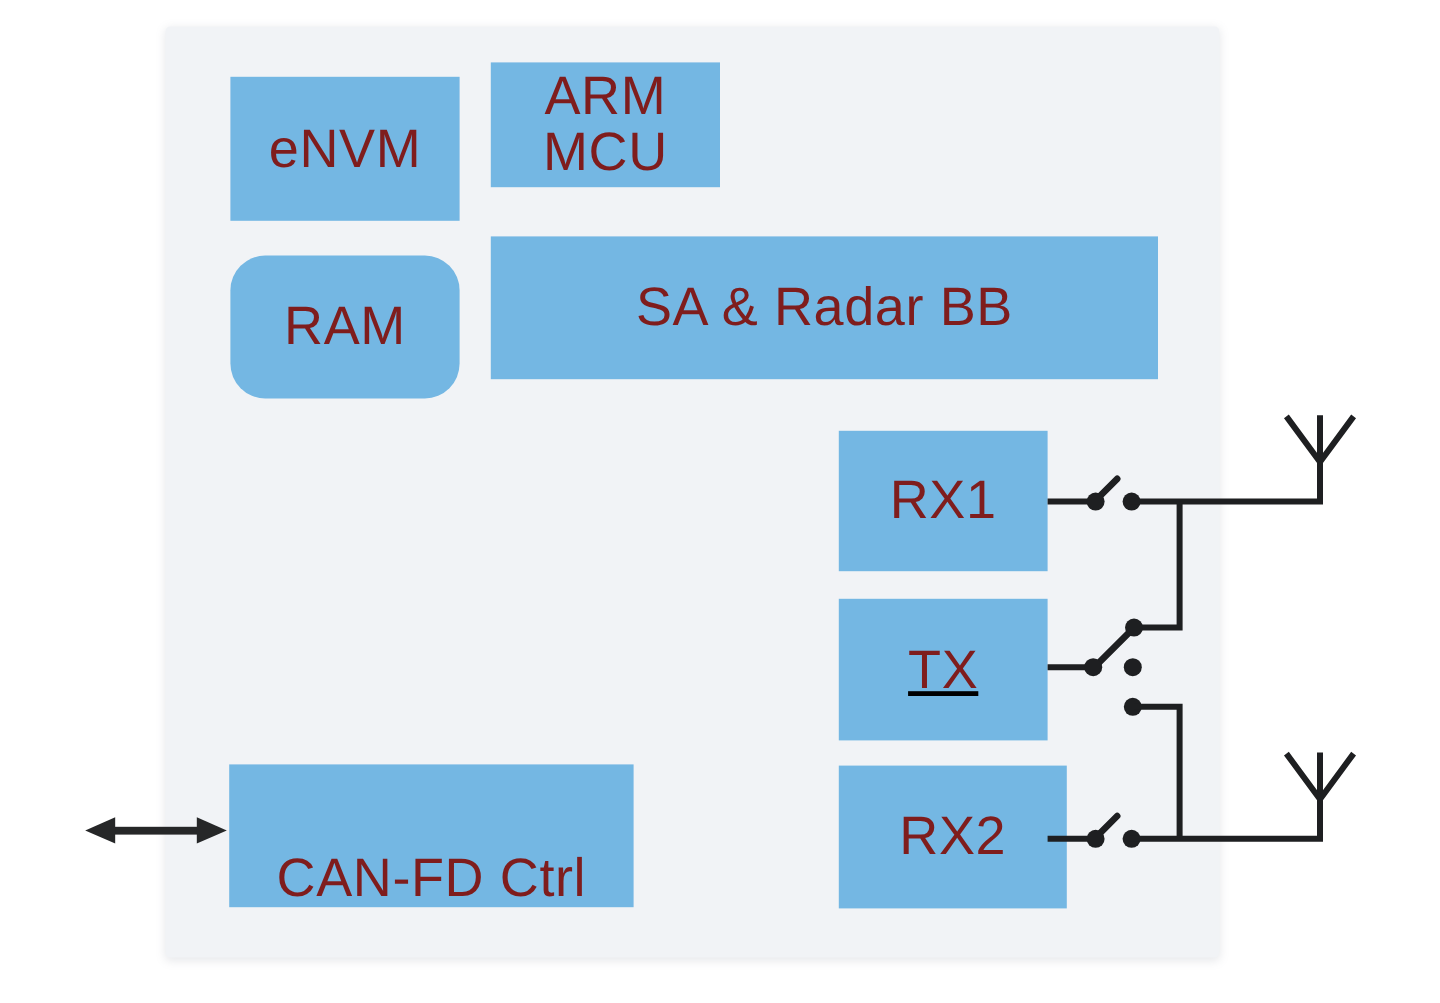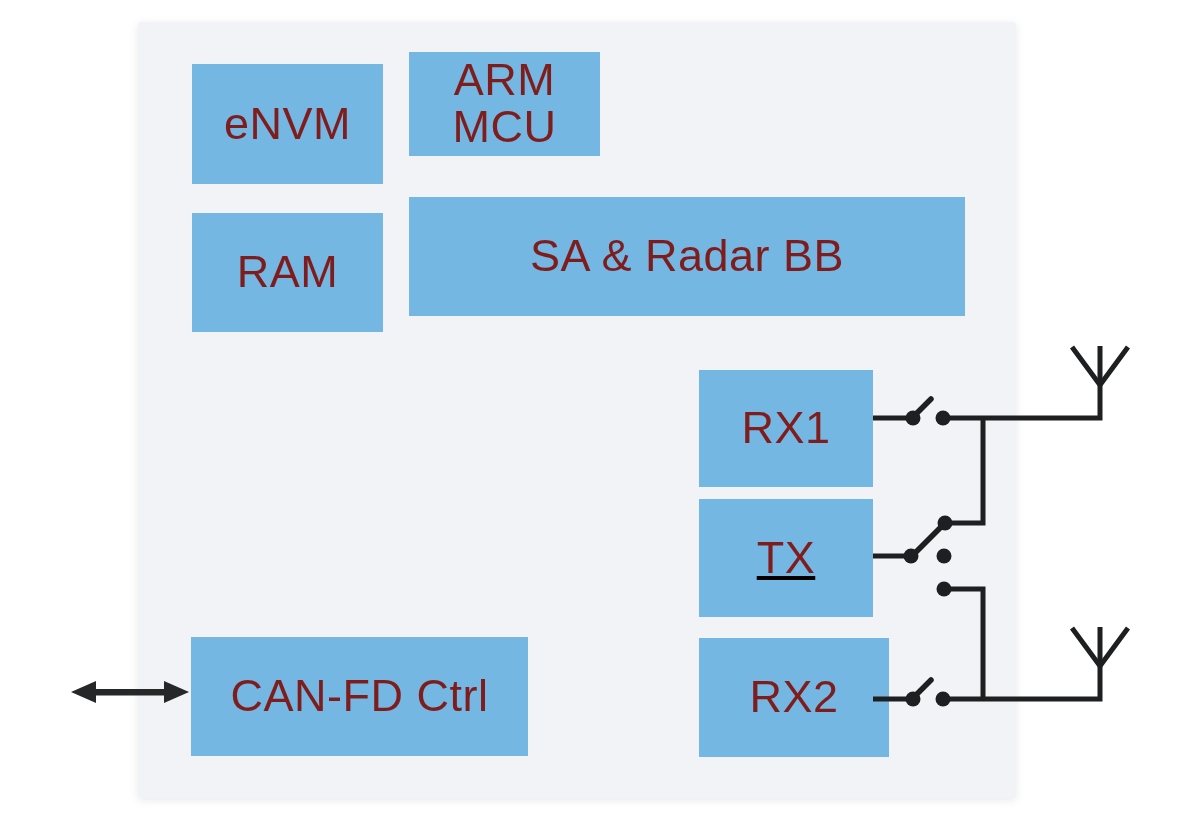--- a/index.html
+++ b/index.html
@@ -37,26 +37,26 @@
     font-size: 45px;
     line-height: 1.04;
     text-align: center;
     white-space: pre-line;
     letter-spacing: 0.5px;
   }
   
   .b-envm   { left: 192px; top: 64px;  width: 191px; height: 120px; }
   .b-arm    { left: 409px; top: 52px;  width: 191px; height: 104px; }
   .b-pwr    { left: 627px; top: 64px;  width: 338px; height: 121px; }
-  .b-ram    { left: 192px; top: 213px; width: 191px; height: 119px; }
+  .b-ram    { left: 192px; top: 213px; width: 191px; height: 119px; border-radius: 29px; }
   .b-sa     { left: 409px; top: 197px; width: 556px; height: 119px; }
-  .b-rx1    { left: 699px; top: 359px; width: 174px; height: 117px; margin-top: 11px; }
+  .b-rx1    { left: 699px; top: 359px; width: 174px; height: 117px; }
   .b-tx     { left: 699px; top: 499px; width: 174px; height: 118px; text-decoration: underline; }
   .b-rx2    { left: 699px; top: 638px; width: 190px; height: 119px; }
-  .b-canfd  { left: 191px; top: 637px; width: 337px; height: 119px; }
+  .b-canfd  { left: 191px; top: 637px; width: 337px; height: 119px; align-items: flex-end; }
 
   .wiring-svg {
     position: absolute;
     left: 0;
     top: 0;
     width: 1200px;
     height: 836px;
   }
   .wire {
     stroke: #1e1f21;

